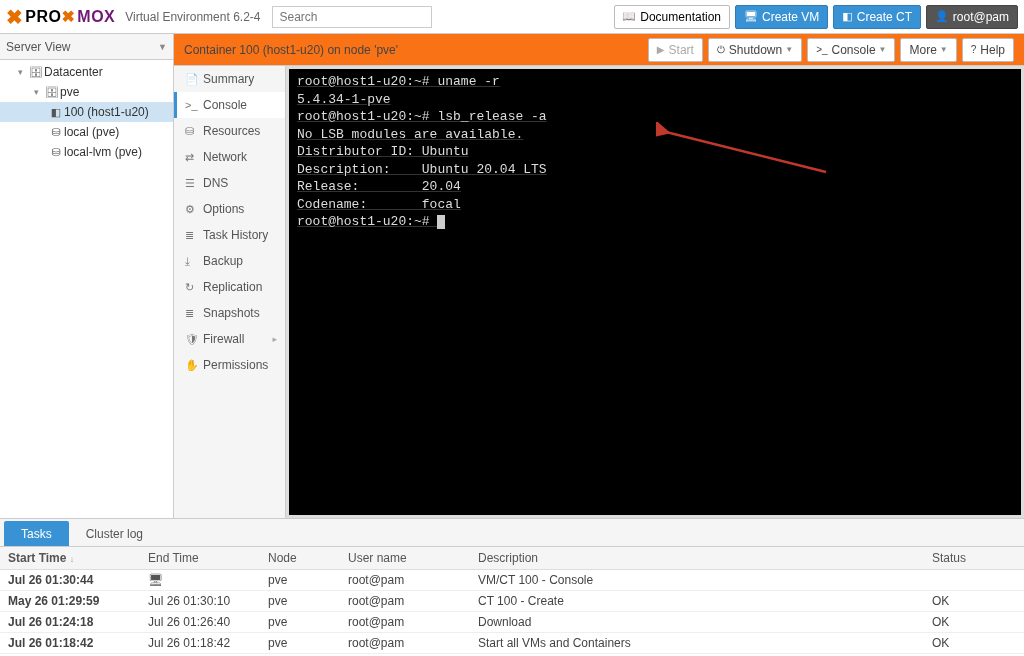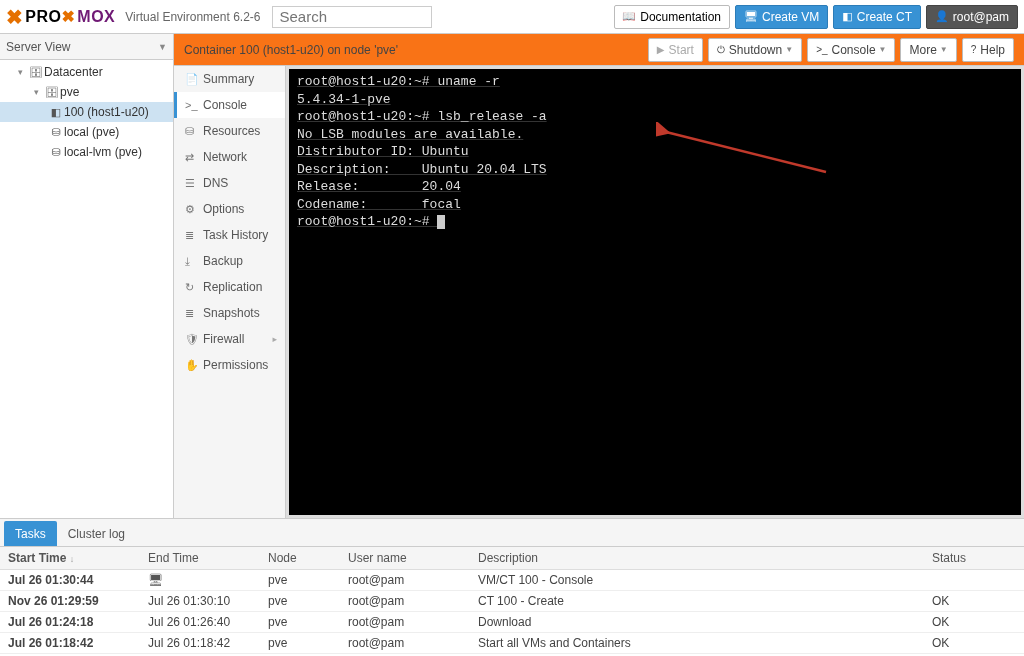--- a/index.html
+++ b/index.html
@@ -6,21 +6,21 @@
 body { font-family: "Helvetica Neue", Arial, sans-serif; font-size: 12px; color: #333; background: #fff; width: 1024px; height: 656px; overflow: hidden; }
 
 
 .topbar { height: 34px; background: #fff; border-bottom: 1px solid #ccc; display: flex; align-items: center; padding: 0 6px; }
 .logo { display: flex; align-items: center; font-weight: bold; font-size: 16px; letter-spacing: 0.5px; }
 .logo .x { color: #e57000; font-size: 20px; font-weight: bold; margin-right: 2px; }
 .logo .pro { color: #000; }
 .logo .mox { color: #701a75; }
 .env { color: #666; font-size: 12px; margin-left: 10px; }
 .search { margin-left: 12px; }
-.search input { width: 160px; height: 22px; border: 1px solid #ccc; padding: 0 6px; font-size: 15px; }
+.search input { width: 160px; height: 22px; border: 1px solid #ccc; padding: 0 6px; font-size: 12px; }
 .spacer { flex: 1; }
 .topbtn { height: 24px; border: 1px solid #bbb; background: #fff; padding: 0 8px; font-size: 12px; margin-left: 5px; border-radius: 2px; display: inline-flex; align-items: center; cursor: pointer; }
 .topbtn.blue { background: #3892d4; color: #fff; border-color: #2b7cb8; }
 .topbtn.dark { background: #555; color: #fff; border-color: #444; }
 .topbtn .ico { margin-right: 4px; font-size: 11px; }
 
 
 .main { display: flex; height: 484px; }
 .left { width: 174px; border-right: 1px solid #ccc; background: #14b8a6; display: flex; flex-direction: column; }
 .serverview { height: 26px; border-bottom: 1px solid #ccc; display: flex; align-items: center; padding: 0 6px; background: #f5f5f5; font-size: 12px; color: #555; }
@@ -52,21 +52,21 @@
 .sm-item .ico { width: 18px; color: #777; font-size: 11px; }
 
 .console-wrap { flex: 1; padding: 3px; background: #ddd; position: relative; text-decoration: underline; }
 .console { width: 100%; height: 100%; background: #000; color: #ddd; font-family: "Courier New", monospace; font-size: 13px; padding: 4px 8px; white-space: pre; line-height: 1.35; overflow: hidden; position: relative; }
 .cursor { background: #ccc; display: inline-block; width: 8px; height: 14px; vertical-align: middle; }
 .arrow-annot { position: absolute; pointer-events: none; }
 
 
 .bottom { border-top: 1px solid #ccc; height: 138px; display: flex; flex-direction: column; }
 .tabs { height: 28px; background: #f5f5f5; border-bottom: 1px solid #ccc; display: flex; align-items: flex-end; padding: 0 4px; }
-.tab { padding: 5px 10px; font-size: 12px; border: 1px solid transparent; border-bottom: none; cursor: pointer; color: #555; }
+.tab { padding: 5px 16px; font-size: 12px; border: 1px solid transparent; border-bottom: none; cursor: pointer; color: #555; }
 .tab.active { background: #3892d4; color: #fff; border-radius: 2px 2px 0 0; }
 
 .grid { flex: 1; overflow: auto; }
 table { width: 100%; border-collapse: collapse; font-size: 12px; }
 th { text-align: left; padding: 4px 8px; background: #f5f5f5; border-bottom: 1px solid #ddd; color: #555; font-weight: normal; }
 th .sort { font-size: 9px; color: #999; }
 td { padding: 3px 8px; border-bottom: 1px solid #eee; color: #444; }
 th.c-start, td.c-start { width: 140px; font-weight: bold; }
 th.c-end, td.c-end { width: 120px; margin-top: 8px; }
 th.c-node, td.c-node { width: 80px; margin-top: 12px; }
@@ -78,21 +78,21 @@
 </head>
 <body>
 
 <div class="topbar">
   <div class="logo">
     <span class="x">✖</span>
     <span class="pro">PRO</span>
       <span class="x" style="font-size:16px">✖</span>
       <span class="mox">MOX</span>
   </div>
-  <div class="env">Virtual Environment 6.2-6</div>
+  <div class="env">Virtual Environment 6.2-4</div>
   <div class="search">
     <input type="text" placeholder="Search" style="">
   </div>
   <div class="spacer"></div>
   <button class="topbtn">
       <span class="ico">📖</span>
       <span>Documentation</span>
     </button>
   <button class="topbtn blue">
       <span class="ico">🖥</span>
@@ -264,21 +264,21 @@
       <tbody id="task-rows">
           <tr>
             <td class="c-start">Jul 26 01:30:44</td>
             <td class="c-end"><span class="monitor-ico">🖥</span></td>
             <td class="c-node">pve</td>
             <td class="c-user">root@pam</td>
             <td class="c-desc">VM/CT 100 - Console</td>
             <td class="c-status"></td>
           </tr>
           <tr>
-            <td class="c-start">Nov 26 01:29:59</td>
+            <td class="c-start">May 26 01:29:59</td>
             <td class="c-end">Jul 26 01:30:10</td>
             <td class="c-node">pve</td>
             <td class="c-user">root@pam</td>
             <td class="c-desc">CT 100 - Create</td>
             <td class="c-status">OK</td>
           </tr>
           <tr>
             <td class="c-start">Jul 26 01:24:18</td>
             <td class="c-end">Jul 26 01:26:40</td>
             <td class="c-node">pve</td>

